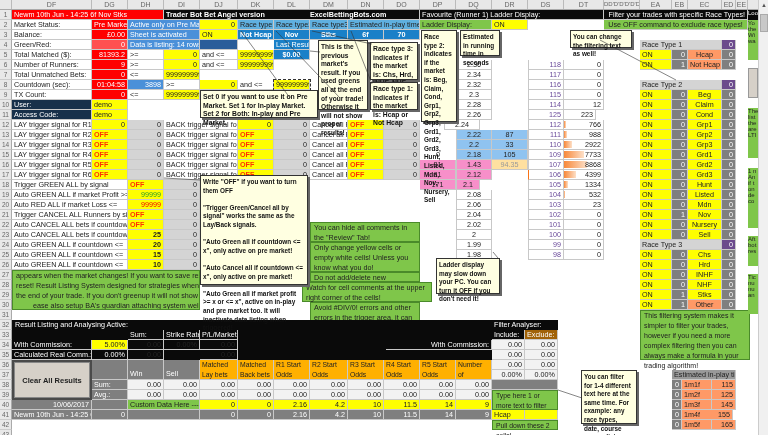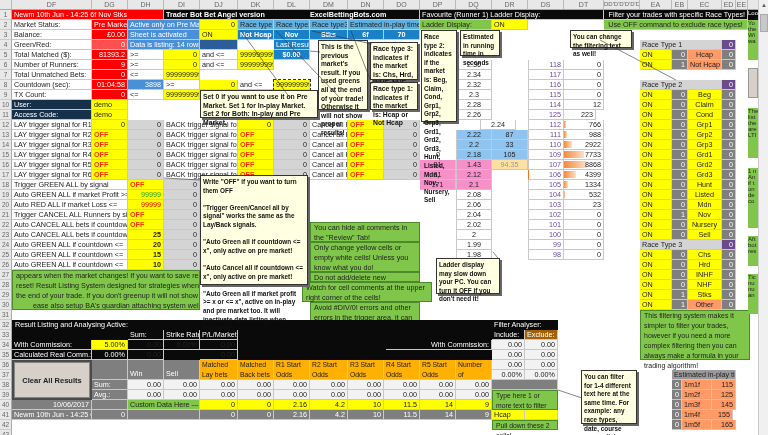--- a/index.html
+++ b/index.html
@@ -304,21 +304,21 @@
 <div class="c ce " style="left:456px;top:100px;width:36px;height:10px;border-left:1px solid #c8c8c8">2.28</div>
 <div class="c ce " style="left:492px;top:100px;width:36px;height:10px;border:none"></div>
 <div class="c r" style="left:528px;top:100px;width:36px;height:10px;color:#6a4a9a;border-left:1px solid #c8c8c8">114</div>
 <div class="c r" style="left:564px;top:100px;width:40px;height:10px;position:absolute"><div class="bar" style="width:0.08119079837618404%"></div><span style="position:relative">12</span></div>
     <div class="c ce " style="left:420px;top:110px;width:36px;height:10px;border:none"></div>
 <div class="c ce " style="left:456px;top:110px;width:36px;height:10px;border-left:1px solid #c8c8c8">2.26</div>
 <div class="c ce " style="left:492px;top:110px;width:36px;height:10px;border:none"></div>
 <div class="c r" style="left:528px;top:110px;width:36px;height:10px;color:#6a4a9a;border-left:1px solid #c8c8c8">125</div>
 <div class="c r" style="left:564px;top:110px;width:32px;height:10px;position:absolute"><div class="bar" style="width:1.5087956698240865%"></div><span style="position:relative">223</span></div>
     <div class="c ce " style="left:420px;top:120px;width:36px;height:10px;border:none"></div>
-<div class="c ce " style="left:480px;top:120px;width:36px;height:10px;border-left:1px solid #c8c8c8">2.24</div>
+<div class="c ce " style="left:444px;top:120px;width:36px;height:10px;border-left:1px solid #c8c8c8">2.24</div>
 <div class="c ce " style="left:492px;top:120px;width:36px;height:10px;border:none"></div>
 <div class="c r" style="left:528px;top:120px;width:36px;height:10px;color:#6a4a9a;border-left:1px solid #c8c8c8">112</div>
 <div class="c r" style="left:564px;top:120px;width:40px;height:10px;position:absolute"><div class="bar" style="width:5.182679296346414%"></div><span style="position:relative">766</span></div>
     <div class="c ce " style="left:420px;top:130px;width:36px;height:10px;border:none"></div>
 <div class="c ce ladblu" style="left:456px;top:130px;width:36px;height:10px;border-left:1px solid #c8c8c8">2.22</div>
 <div class="c ce ladblu" style="left:492px;top:130px;width:36px;height:10px;">87</div>
 <div class="c r" style="left:528px;top:130px;width:36px;height:10px;color:#6a4a9a;border-left:1px solid #c8c8c8">111</div>
 <div class="c r" style="left:564px;top:130px;width:40px;height:10px;position:absolute"><div class="bar" style="width:6.684709066305819%"></div><span style="position:relative">988</span></div>
     <div class="c ce " style="left:420px;top:140px;width:36px;height:10px;border:none"></div>
 <div class="c ce ladblu" style="left:456px;top:140px;width:36px;height:10px;border-left:1px solid #c8c8c8">2.2</div>
@@ -334,21 +334,21 @@
 <div class="c ce pink" style="left:456px;top:160px;width:36px;height:10px;border-left:1px solid #c8c8c8">1.43</div>
 <div class="c ce peach" style="left:492px;top:160px;width:36px;height:10px;">94.35</div>
 <div class="c r" style="left:528px;top:160px;width:36px;height:10px;color:#6a4a9a;border-left:1px solid #c8c8c8">107</div>
 <div class="c r" style="left:564px;top:160px;width:40px;height:10px;position:absolute"><div class="bar" style="width:60%"></div><span style="position:relative">8868</span></div>
     <div class="c ce pink" style="left:420px;top:170px;width:36px;height:10px;">81</div>
 <div class="c ce pink" style="left:456px;top:170px;width:36px;height:10px;border-left:1px solid #c8c8c8">2.12</div>
 <div class="c ce " style="left:492px;top:170px;width:36px;height:10px;border:none"></div>
 <div class="c r" style="left:528px;top:170px;width:36px;height:10px;color:#6a4a9a;border-left:1px solid #f97316">106</div>
 <div class="c r" style="left:564px;top:170px;width:40px;height:10px;position:absolute"><div class="bar" style="width:29.76319350473613%"></div><span style="position:relative">4399</span></div>
     <div class="c ce pink" style="left:420px;top:180px;width:36px;height:10px;">171</div>
-<div class="c ce pink" style="left:456px;top:180px;width:36px;height:10px;border-left:1px solid #c8c8c8">2.1</div>
+<div class="c ce pink" style="left:456px;top:180px;width:24px;height:10px;border-left:1px solid #c8c8c8">2.1</div>
 <div class="c ce " style="left:492px;top:180px;width:36px;height:10px;border:none"></div>
 <div class="c r" style="left:528px;top:180px;width:36px;height:10px;color:#6a4a9a;border-left:1px solid #c8c8c8">105</div>
 <div class="c r" style="left:564px;top:180px;width:40px;height:10px;position:absolute"><div class="bar" style="width:9.025710419485792%"></div><span style="position:relative">1334</span></div>
     <div class="c ce " style="left:420px;top:190px;width:36px;height:10px;border:none"></div>
 <div class="c ce " style="left:456px;top:190px;width:36px;height:10px;border-left:1px solid #c8c8c8">2.08</div>
 <div class="c ce " style="left:492px;top:190px;width:36px;height:10px;border:none"></div>
 <div class="c r" style="left:528px;top:190px;width:36px;height:10px;color:#6a4a9a;border-left:1px solid #c8c8c8">104</div>
 <div class="c r" style="left:564px;top:190px;width:40px;height:10px;position:absolute"><div class="bar" style="width:3.5994587280108252%"></div><span style="position:relative">532</span></div>
     <div class="c ce " style="left:420px;top:200px;width:36px;height:10px;border:none"></div>
 <div class="c ce " style="left:456px;top:200px;width:36px;height:10px;border-left:1px solid #c8c8c8">2.06</div>

